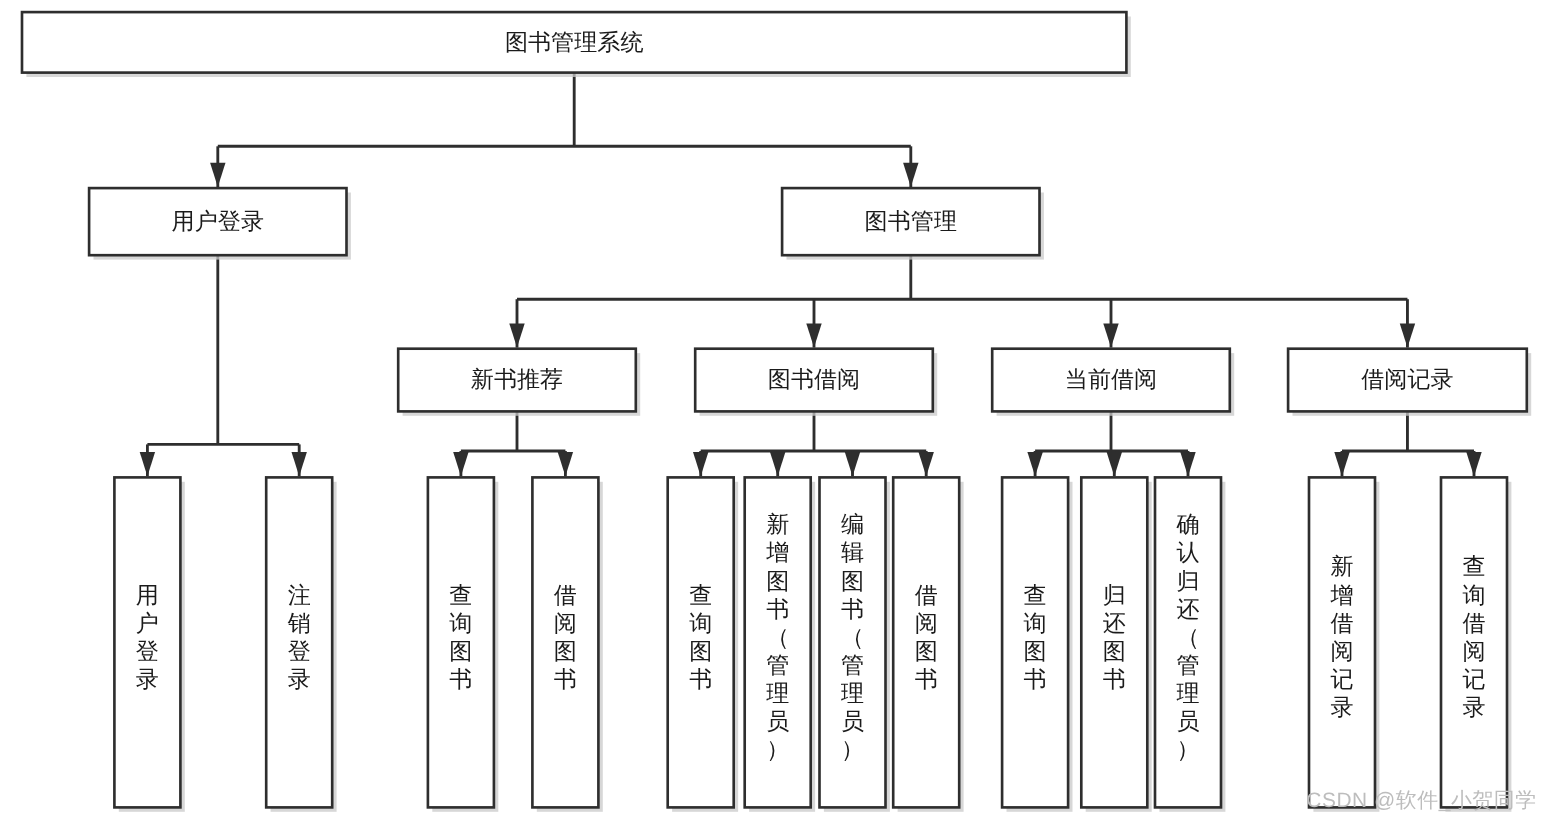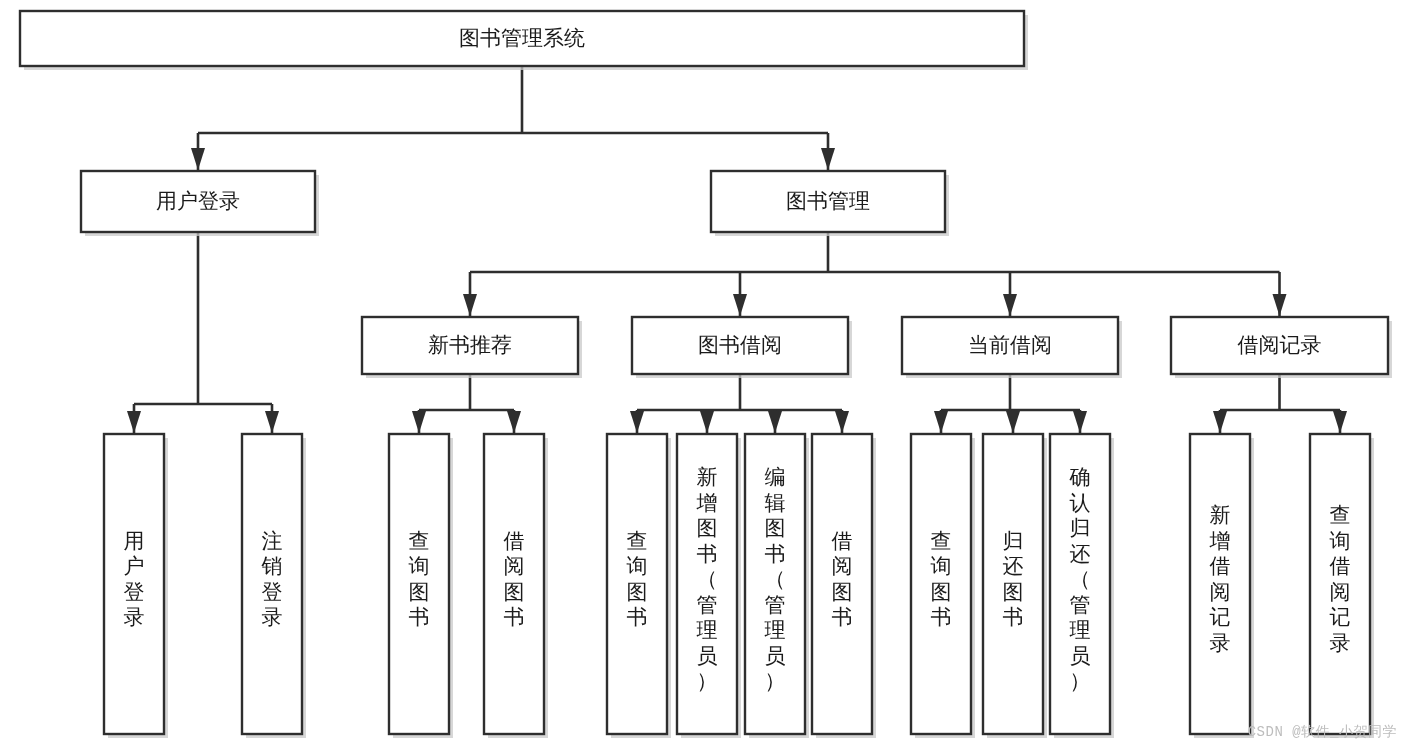--- a/index.html
+++ b/index.html
@@ -55,22 +55,22 @@
   .node-label-v {
     font-family: "Liberation Sans", "DejaVu Sans", sans-serif;
     font-size: 21px;
     fill: #1b1b1b;
     text-anchor: middle;
   }
   .watermark {
     position: absolute;
     right: 8px;
     bottom: 6px;
-    font-family: Liberation Mono, monospace;
-    font-size: 14px;
+    font-family: Liberation Sans, sans-serif;
+    font-size: 19px;
     color: #bdbdbd;
     letter-spacing: 0.5px;
     white-space: nowrap;
     user-select: none;
   }
 </style>
 </head>
 <body>
 
 <div id="diagram-root">

